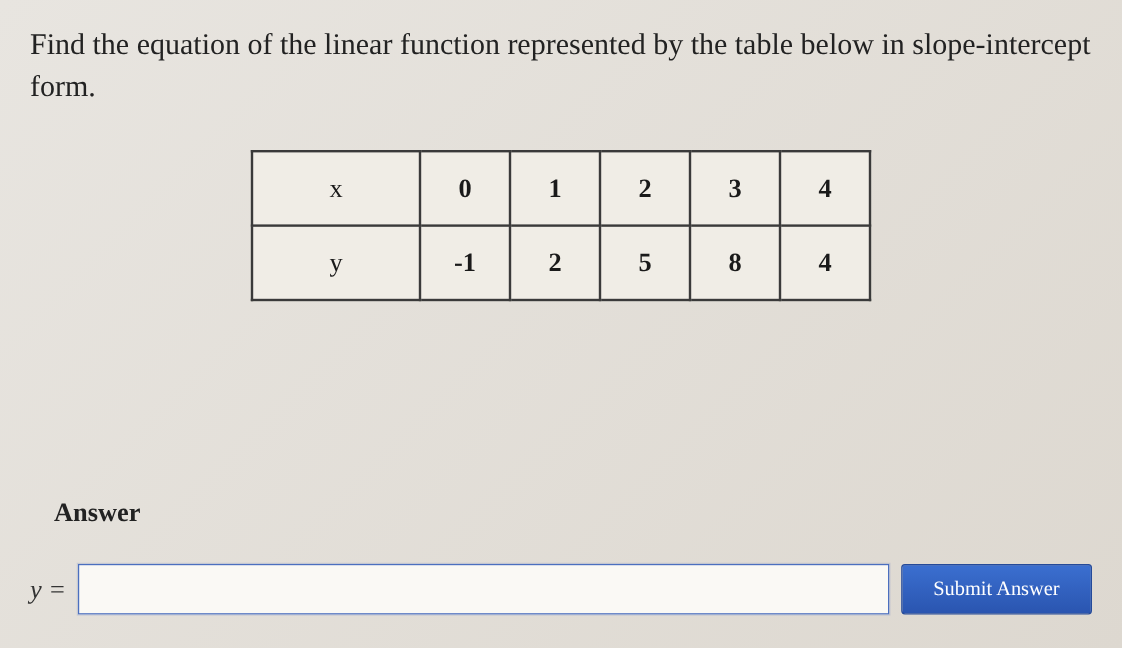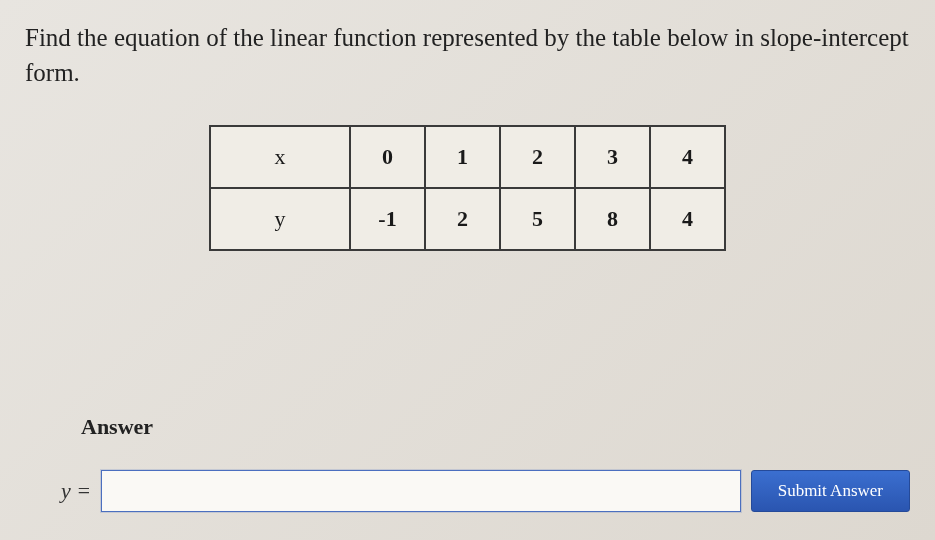--- a/index.html
+++ b/index.html
@@ -44,21 +44,20 @@
       font-weight: 400;
     }
     table.data td.val {
       width: 75px;
     }
     .answer-section {
       position: absolute;
       left: 25px;
       right: 25px;
       bottom: 28px;
-      margin-left: 36px;
     }
     .answer-label {
       font-size: 22px;
       font-weight: 600;
       margin-left: 20px;
       margin-bottom: 30px;
       color: #222;
     }
     .answer-row {
       display: flex;

